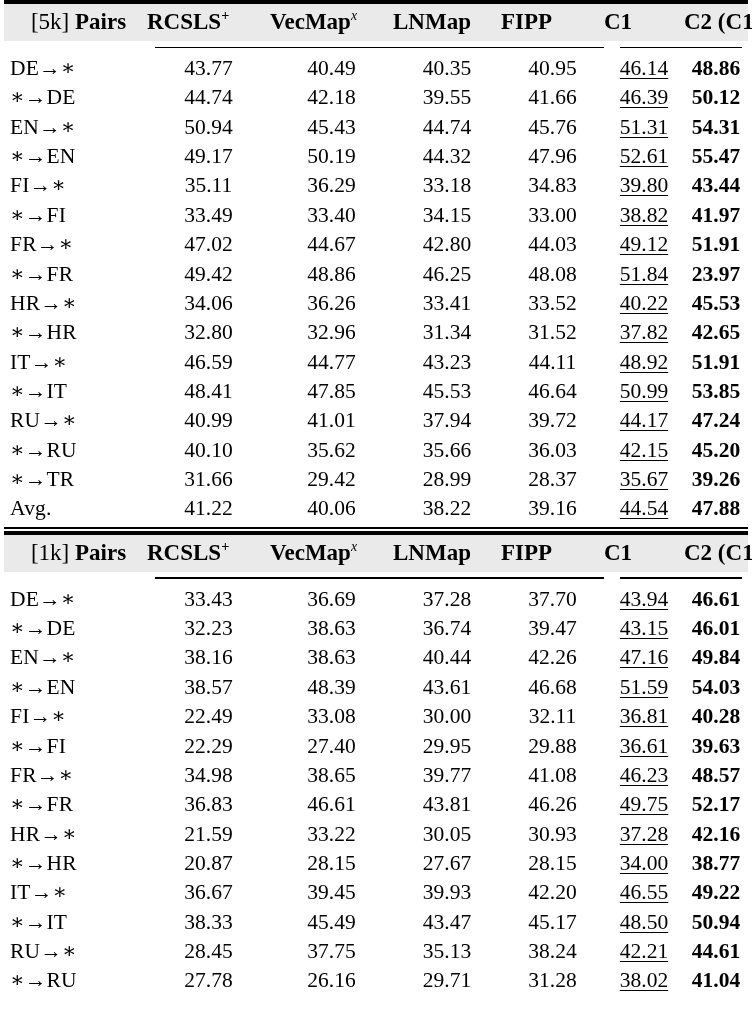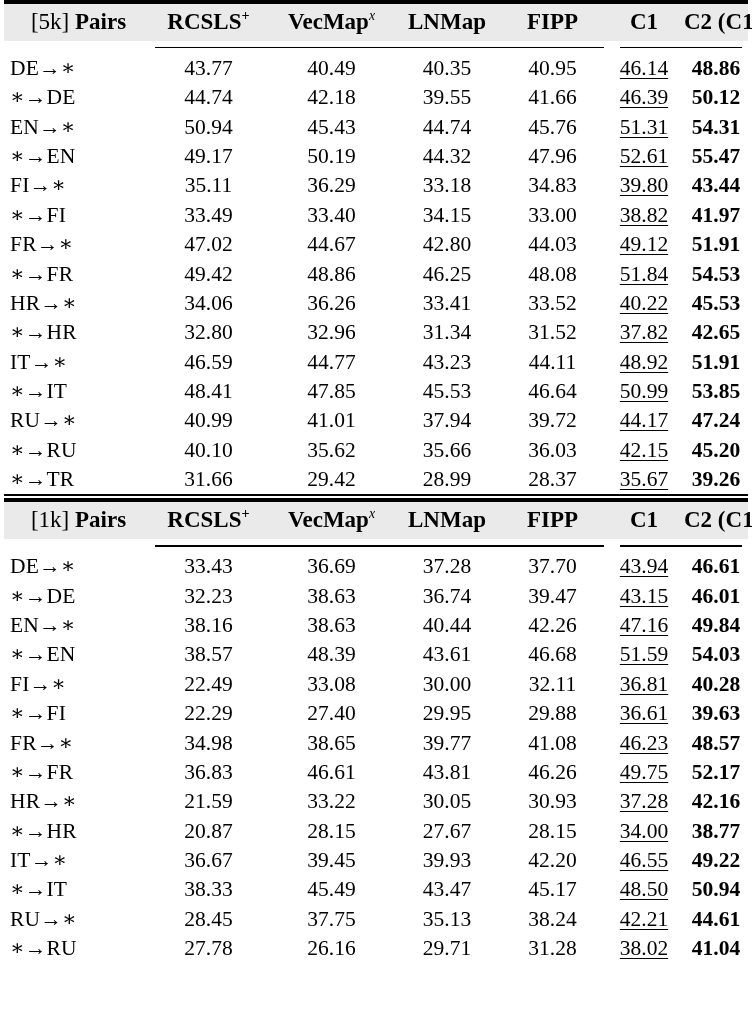--- a/index.html
+++ b/index.html
@@ -61,21 +61,20 @@
     line-height: 0;
   }
 
   
   tr.hdr {
     background: #eaeaea;
   }
   tr.hdr td {
     font-weight: bold;
     font-size: 23px;
-    text-align: center;
     padding: 5px 0 6px 0;
     vertical-align: middle;
     white-space: nowrap;
   }
   tr.hdr td.pairs-h {
     text-align: center;
     padding-left: 6px;
   }
   .tag-reg {
     font-weight: normal;
@@ -240,21 +239,21 @@
           <td class="c1">49.12</td>
           <td class="c2">51.91</td>
         </tr>
         <tr class="drow">
           <td class="pairs">∗→FR</td>
           <td>49.42</td>
           <td>48.86</td>
           <td>46.25</td>
           <td>48.08</td>
           <td class="c1">51.84</td>
-          <td class="c2">54.53</td>
+          <td class="c2">23.97</td>
         </tr>
         <tr class="drow">
           <td class="pairs">HR→∗</td>
           <td>34.06</td>
           <td>36.26</td>
           <td>33.41</td>
           <td>33.52</td>
           <td class="c1">40.22</td>
           <td class="c2">45.53</td>
         </tr>
@@ -304,20 +303,29 @@
           <td class="c2">45.20</td>
         </tr>
         <tr class="drow">
           <td class="pairs">∗→TR</td>
           <td>31.66</td>
           <td>29.42</td>
           <td>28.99</td>
           <td>28.37</td>
           <td class="c1">35.67</td>
           <td class="c2">39.26</td>
+        </tr>
+        <tr class="drow avg-row">
+          <td class="pairs">Avg.</td>
+          <td>41.22</td>
+          <td>40.06</td>
+          <td>38.22</td>
+          <td>39.16</td>
+          <td class="c1">44.54</td>
+          <td class="c2">47.88</td>
         </tr>
         <tr class="toprule-row">
           <td colspan="7">
             <div class="rule-thin"></div>
           </td>
         </tr>
         <tr class="toprule-row">
           <td colspan="7">
             <div class="rule-gap"></div>
           </td>

